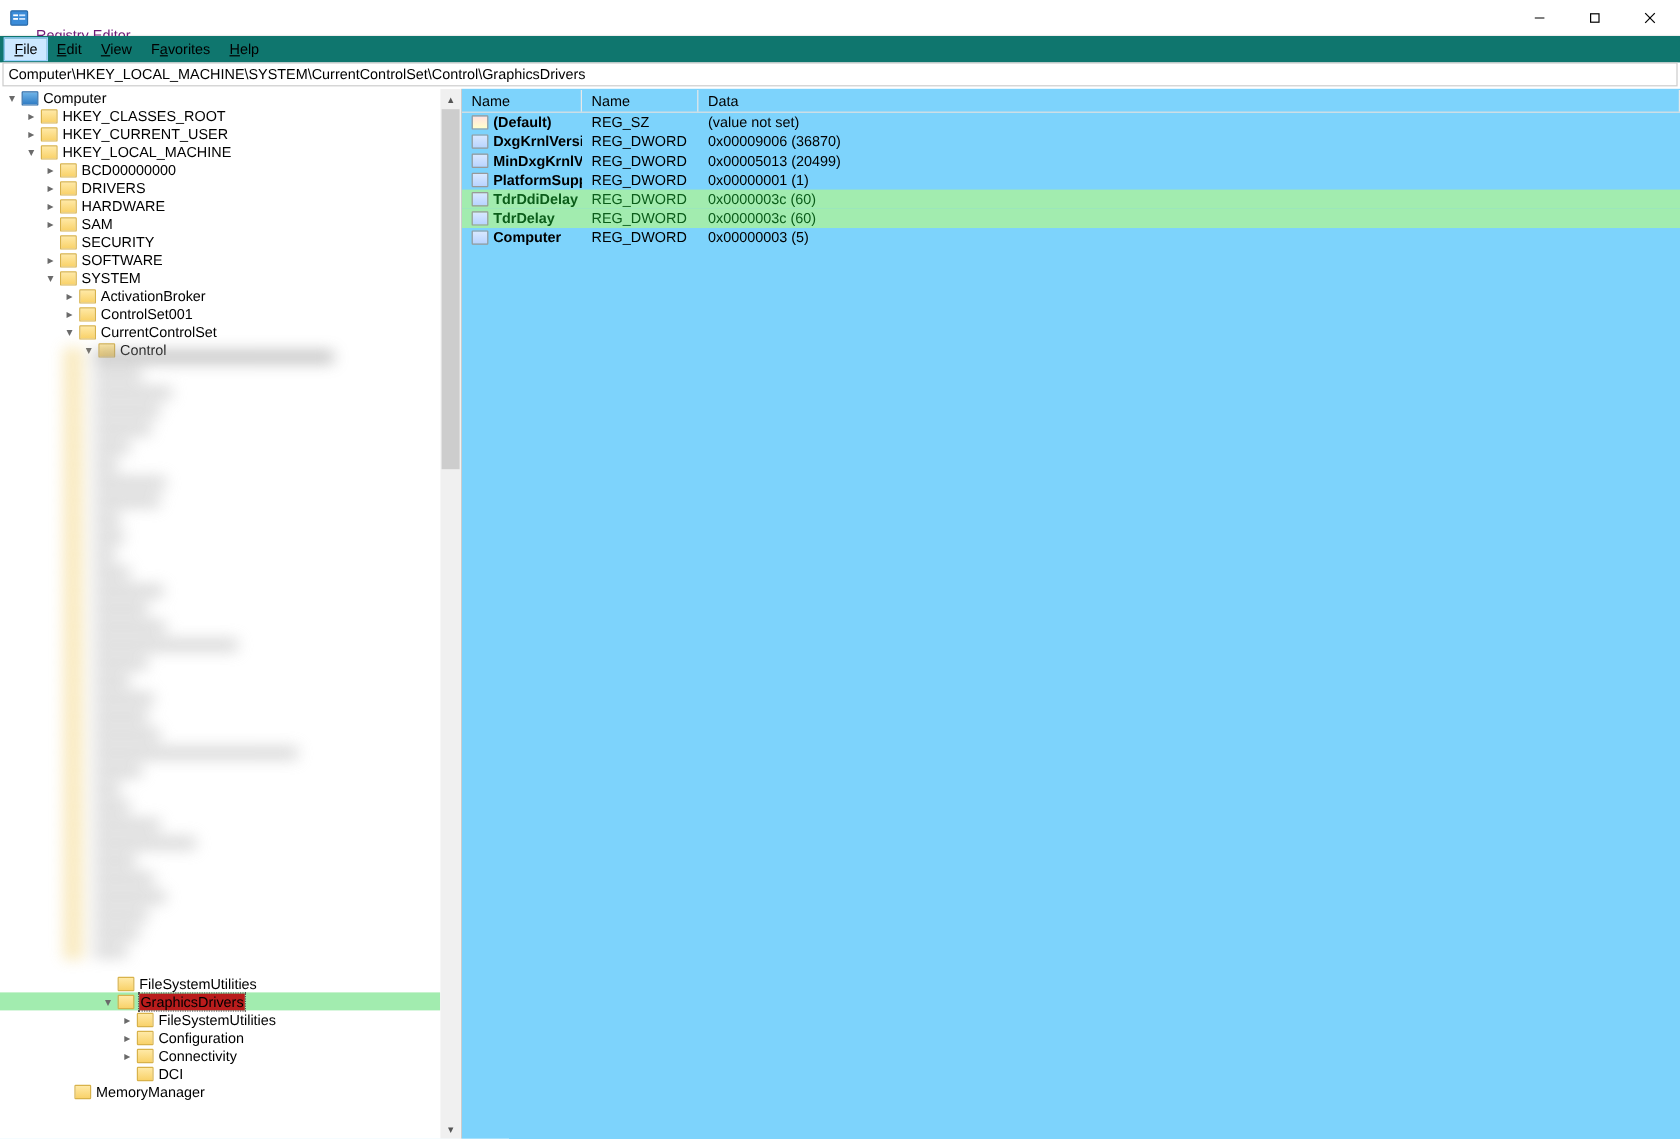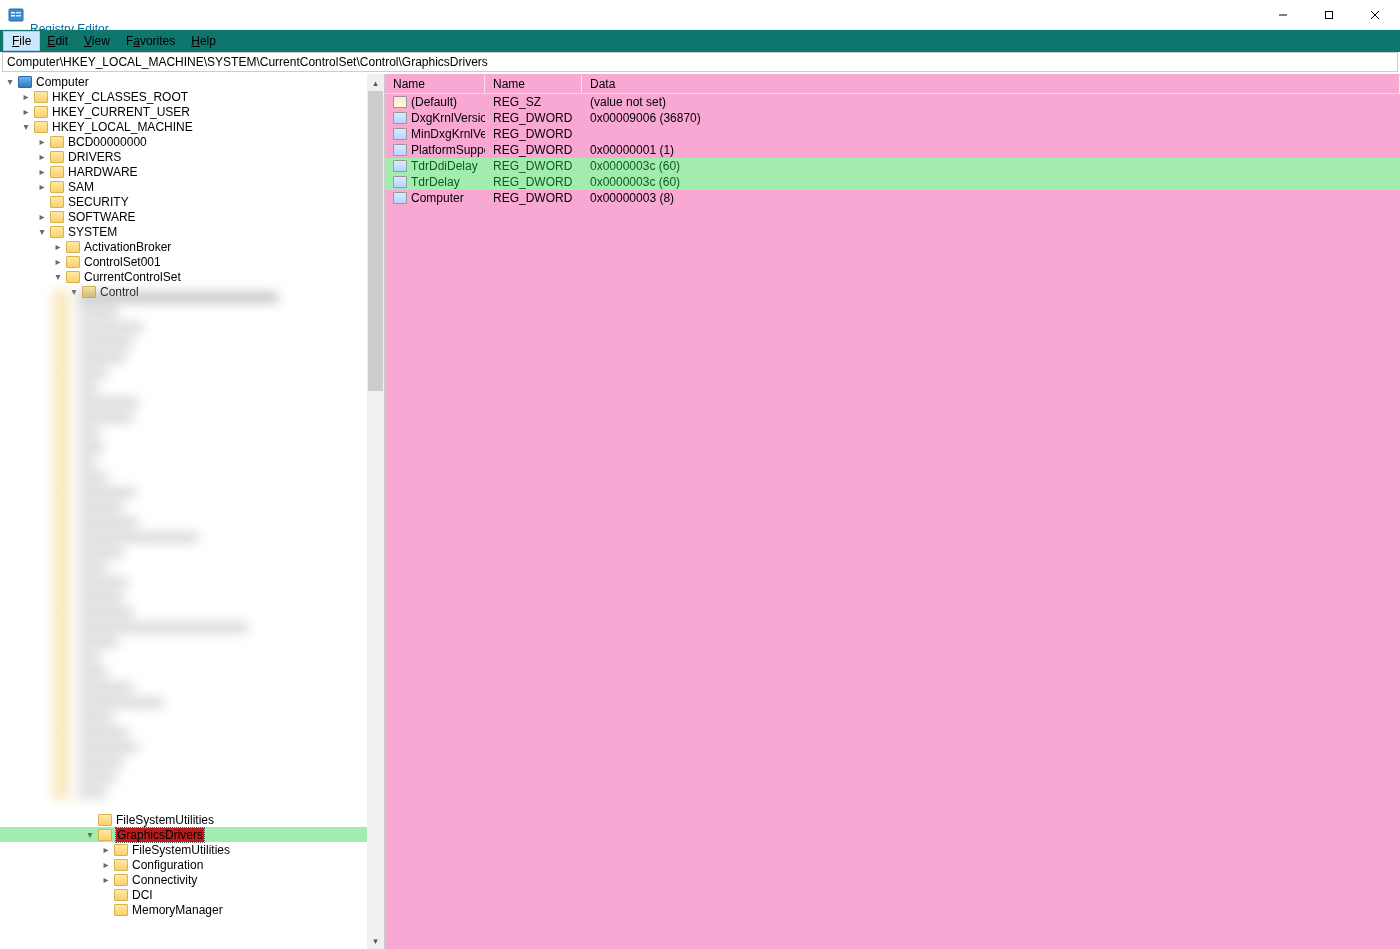--- a/index.html
+++ b/index.html
@@ -1,37 +1,37 @@
 <!DOCTYPE html>
 <html><head>
 <meta charset="utf-8">
 <style>
 * { margin: 0; padding: 0; box-sizing: border-box; font-family: "Segoe UI", Tahoma, sans-serif; font-size: 12px; }
 body { background: #fff; width: 1400px; height: 949px; overflow: hidden; display: flex; flex-direction: column; }
 
 
 .titlebar { height: 30px; display: flex; align-items: center; padding: 0 2px 0 8px; border-bottom: 1px solid #eee; }
 .titlebar .app-icon { width: 16px; height: 16px; margin-right: 6px; }
-.titlebar .title { flex: 1; color: #0369a1; margin-top: 28px; }
+.titlebar .title { flex: 1; color: #701a75; margin-top: 28px; }
 .win-controls { display: flex; }
 .win-btn { width: 46px; height: 30px; display: flex; align-items: center; justify-content: center; color: #000; }
 
 
 .menubar { height: 22px; display: flex; align-items: center; padding: 0 4px; background: #0f766e; }
 .menu-item { padding: 2px 8px; color: #000; }
 .menu-item.sel { background: #cce8ff; outline: 1px solid #99d1ff; }
 .mn-letter { text-decoration: underline; }
 
 
 .addressbar { height: 20px; border: 1px solid #ccc; margin: 0 2px 2px 2px; padding: 1px 4px; color: #000; display: flex; align-items: center; font-size: 11.5px; }
 
 
 .workspace { flex: 1; display: flex; min-height: 0; }
 .tree-pane { width: 385px; border-right: 1px solid #ccc; position: relative; overflow: hidden; background: #fff; }
-.list-pane { flex: 1; background: #f9a8d4; overflow: hidden; }
+.list-pane { flex: 1; background: #7dd3fc; overflow: hidden; }
 
 
 .scroll-track { position: absolute; right: 0; top: 0; bottom: 0; width: 17px; background: #f0f0f0; display: flex; flex-direction: column; align-items: center; }
 .scroll-arrow { width: 17px; height: 17px; display: flex; align-items: center; justify-content: center; color: #555; font-size: 9px; }
 .scroll-thumb { width: 15px; background: #cdcdcd; position: absolute; left: 1px; top: 17px; height: 300px; border-radius: 0; }
 
 
 .tree { position: absolute; left: 0; top: 0; right: 17px; bottom: 0; overflow: hidden; }
 .node { display: flex; align-items: center; height: 15px; white-space: nowrap; }
 .tw { width: 12px; display: inline-flex; justify-content: center; color: #6a6a6a; font-size: 10px; }
@@ -54,21 +54,21 @@
 .lv-col { padding: 2px 8px; border-right: 1px solid #e8e8e8; color: #000; overflow: hidden; text-overflow: ellipsis; white-space: nowrap; }
 .c-name { width: 100px; }
 .c-type { width: 97px; }
 .c-data { flex: 1; }
 
 .lv-body { }
 .lv-row { display: flex; height: 16px; align-items: center; }
 .lv-row.hl { background: #a2ecaf; }
 .lv-row.hl .cell { color: #0b5d1a; text-align: center; }
 .cell { padding: 0 8px; overflow: hidden; text-overflow: ellipsis; white-space: nowrap; color: #000; display: flex; align-items: center; }
-.lv-row .c-name { display: flex; align-items: center; }
+.lv-row .c-name { display: flex; align-items: center; font-weight: bold; }
 .val-icon { width: 14px; height: 12px; margin-right: 4px; flex-shrink: 0; border: 1px solid #999; border-radius: 1px; display: inline-block; }
 .ico-sz { background: linear-gradient(#ffe2e2,#ffc); }
 .ico-dw { background: linear-gradient(#d8e8ff,#b8d4ff); }
 
 
 </style>
 </head>
 <body>
 
 <div class="titlebar">
@@ -365,21 +365,21 @@
         <div class="node" style="padding-left:100px">
             <span class="tw">▸</span>
             <span class="ficon folder-icon"></span>
             <span class="lbl">Connectivity</span>
           </div>
         <div class="node" style="padding-left:100px">
             <span class="tw empty">▸</span>
             <span class="ficon folder-icon"></span>
             <span class="lbl">DCI</span>
           </div>
-        <div class="node" style="padding-left:100px">
+        <div class="node" style="padding-left:48px">
             <span class="tw empty">▸</span>
             <span class="ficon folder-icon"></span>
             <span class="lbl">MemoryManager</span>
           </div>
       </div>
 
     </div>
 
     <div class="scroll-track">
       <div class="scroll-arrow">▴</div>
@@ -410,20 +410,21 @@
           </div>
           <div class="cell c-type">REG_DWORD</div>
           <div class="cell c-data">0x00009006 (36870)</div>
         </div>
         <div class="lv-row">
           <div class="cell c-name">
             <span class="val-icon ico-dw"></span>
             <span>MinDxgKrnlVersi...</span>
           </div>
           <div class="cell c-type">REG_DWORD</div>
+          <div class="cell c-data">0x00005013 (20499)</div>
         </div>
         <div class="lv-row">
           <div class="cell c-name">
             <span class="val-icon ico-dw"></span>
             <span>PlatformSupport...</span>
           </div>
           <div class="cell c-type">REG_DWORD</div>
           <div class="cell c-data">0x00000001 (1)</div>
         </div>
         <div class="lv-row hl">
@@ -441,18 +442,18 @@
           </div>
           <div class="cell c-type">REG_DWORD</div>
           <div class="cell c-data">0x0000003c (60)</div>
         </div>
         <div class="lv-row">
           <div class="cell c-name">
             <span class="val-icon ico-dw"></span>
             <span>Computer</span>
           </div>
           <div class="cell c-type">REG_DWORD</div>
-          <div class="cell c-data">0x00000003 (8)</div>
+          <div class="cell c-data">0x00000003 (5)</div>
         </div>
       </div>
   </div>
 
 </div>
 
 </body></html>

